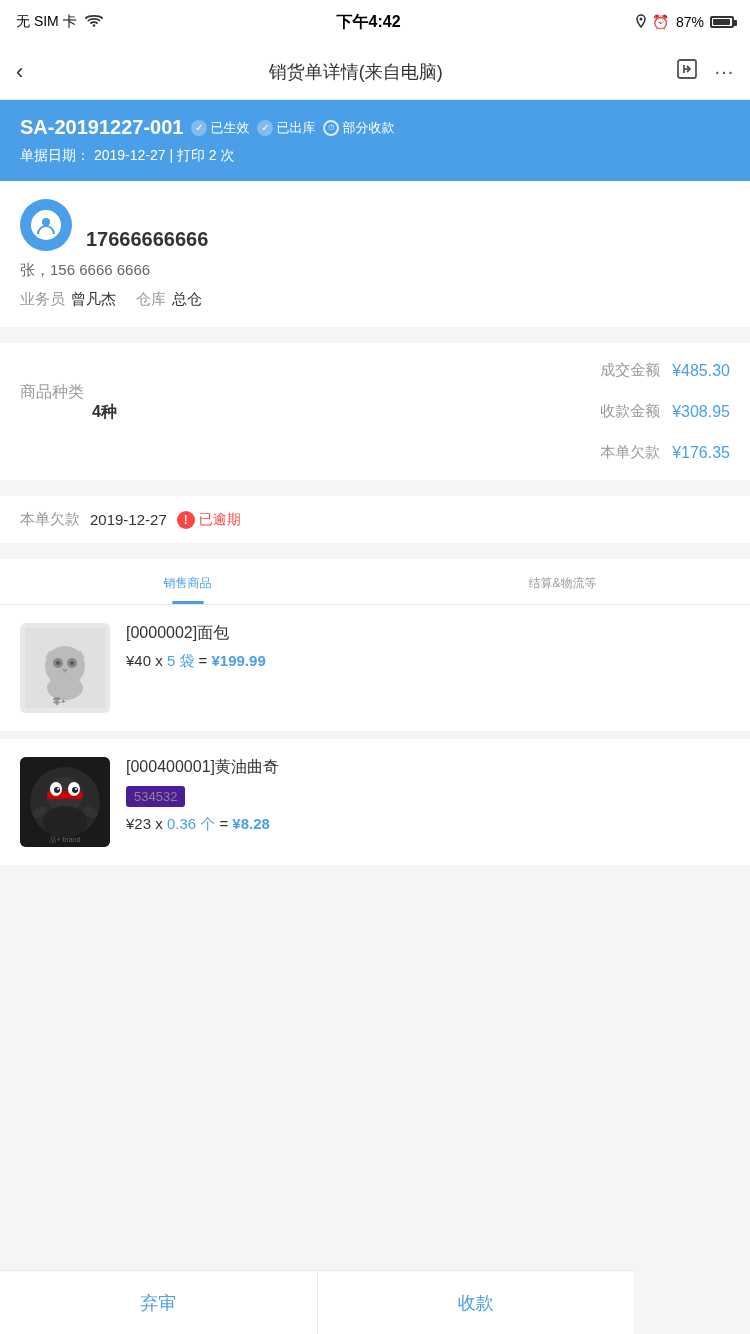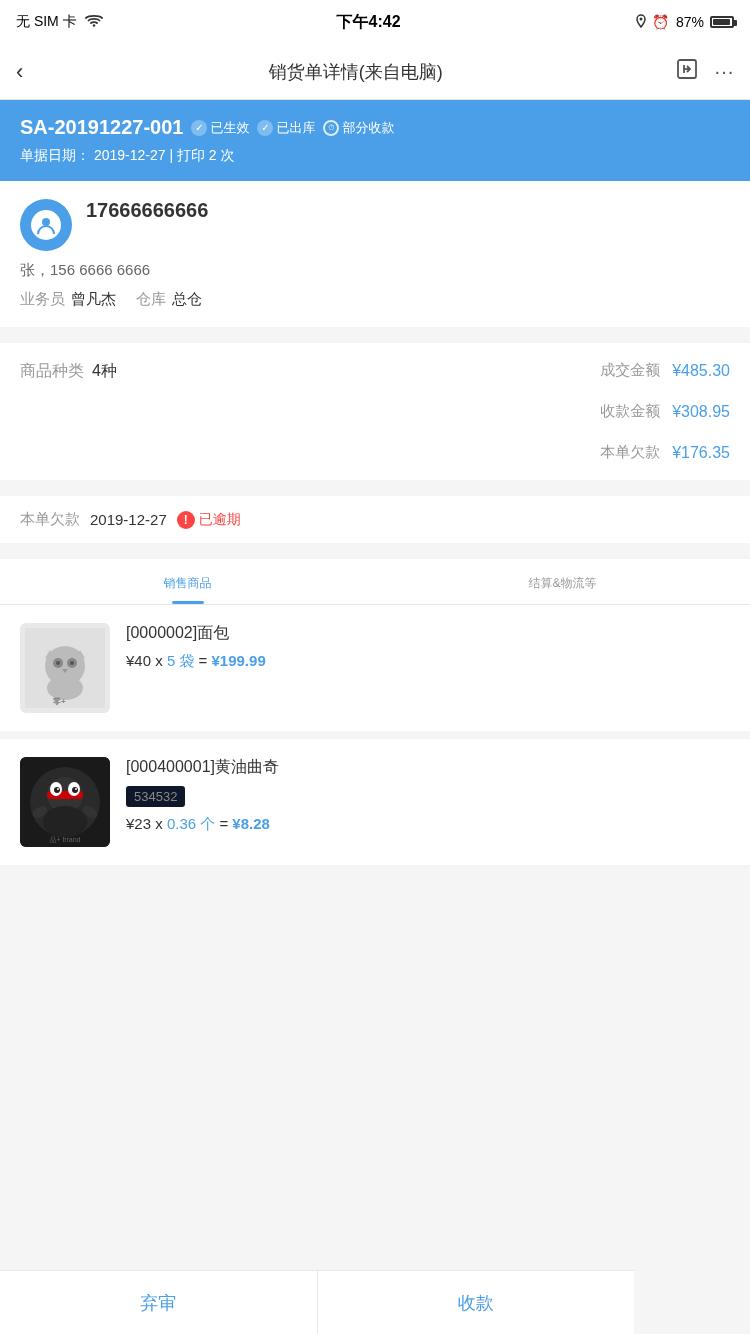--- a/index.html
+++ b/index.html
@@ -137,21 +137,21 @@
     }
 
     
     .customer-section {
       background: #fff;
       padding: 18px 20px;
       margin-bottom: 8px;
     }
     .customer-row {
       display: flex;
-      align-items: flex-start;
+      align-items: flex-end;
       gap: 14px;
       margin-bottom: 10px;
     }
     .avatar {
       width: 52px; height: 52px;
       border-radius: 50%;
       background: #4A9FE8;
       display: flex;
       align-items: center;
       justify-content: center;
@@ -203,21 +203,21 @@
     }
     .stats-left {}
     .stats-row {
       display: flex;
       align-items: center;
       gap: 8px;
       font-size: 16px;
       color: #666;
     }
     .stats-label { color: #999; }
-    .stats-count { color: #333; font-weight: 400; }
+    .stats-count { color: #333; font-weight: 700; margin-top: 41px; }
     .stats-right {
       display: flex;
       flex-direction: column;
       align-items: flex-start;
       gap: 22px;
     }
     .amount-row {
       display: flex;
       align-items: center;
       gap: 12px;
@@ -314,21 +314,21 @@
     }
     .product-info { flex: 1; }
     .product-name {
       font-size: 16px;
       color: #333;
       margin-bottom: 8px;
       font-weight: 500;
     }
     .product-sku {
       display: inline-block;
-      background: #0f172a;
+      background: #4c1d95;
       color: #888;
       font-size: 13px;
       padding: 3px 8px;
       border-radius: 3px;
       margin-bottom: 8px;
     }
     .product-price {
       font-size: 15px;
       color: #333;
     }

